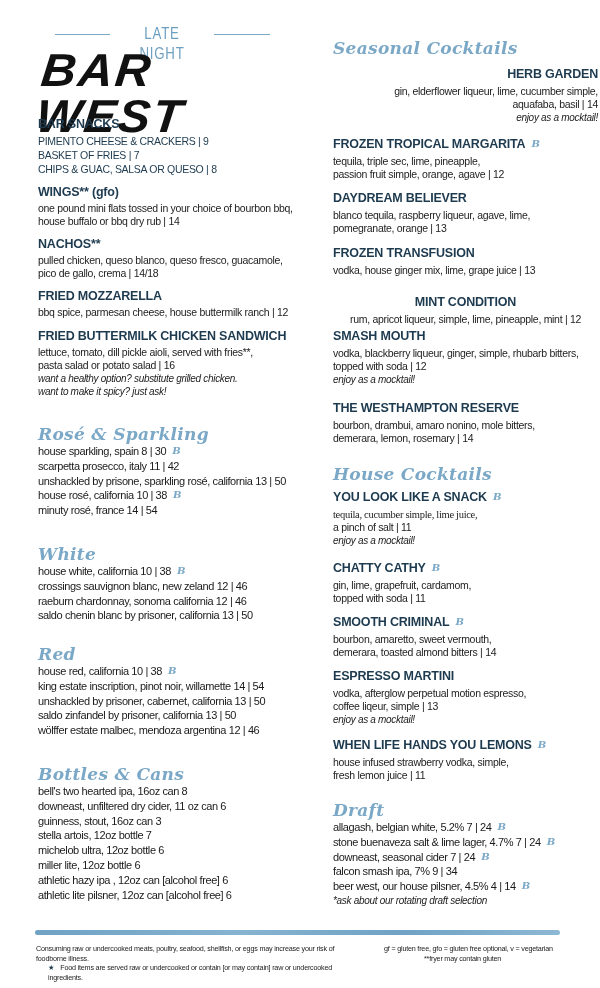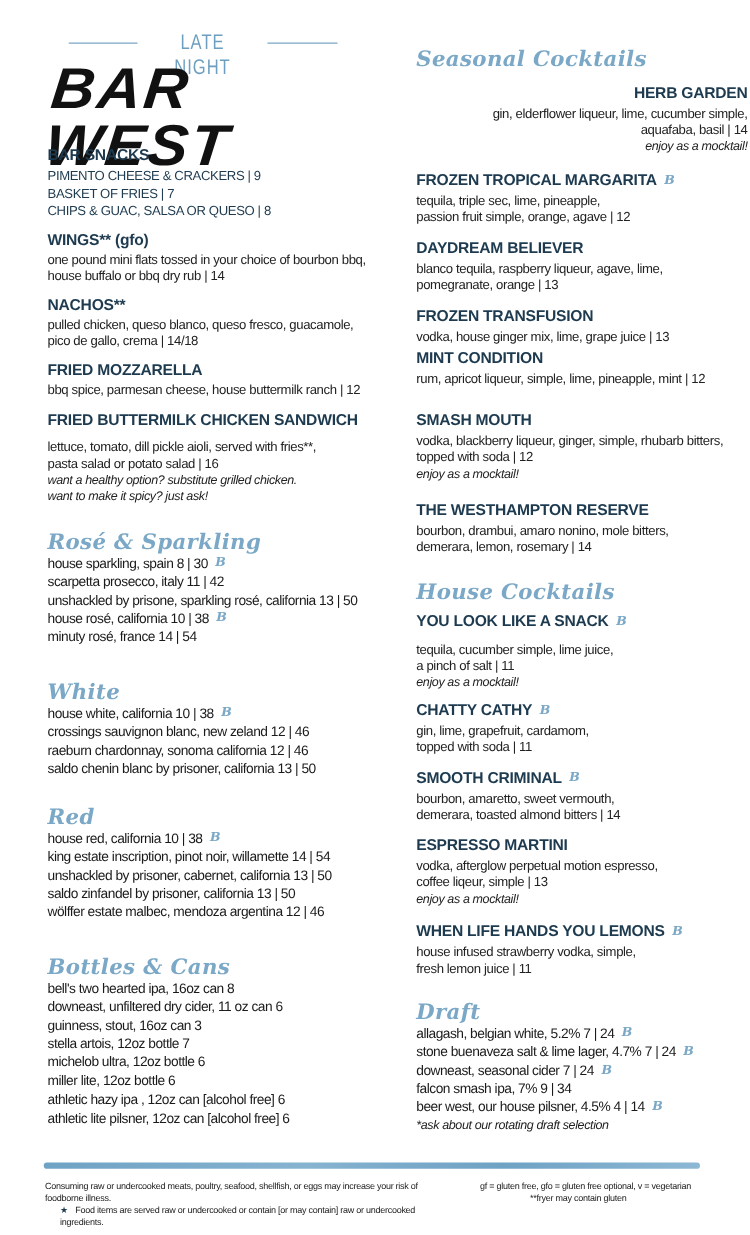--- a/index.html
+++ b/index.html
@@ -85,21 +85,21 @@
     <div class="item-desc">pico de gallo, crema | 14/18</div>
   </div>
 
   <div class="block" style="top:172px;">
     <div class="item-name">FRIED MOZZARELLA</div>
     <div class="item-desc" style="margin-top:2px;">bbq spice, parmesan cheese, house buttermilk ranch | 12</div>
   </div>
 
   <div class="block" style="top:212px;">
     <div class="item-name">FRIED BUTTERMILK CHICKEN SANDWICH</div>
-    <div class="item-desc" style="margin-top:8px;">lettuce, tomato, dill pickle aioli, served with fries**,</div>
+    <div class="item-desc" style="margin-top:2px;">lettuce, tomato, dill pickle aioli, served with fries**,</div>
     <div class="item-desc">pasta salad or potato salad | 16</div>
     <div class="item-note">want a healthy option? substitute grilled chicken.</div>
     <div class="item-note">want to make it spicy? just ask!</div>
   </div>
 
   <div class="block" style="top:308px;">
     <div class="section-title">Rosé &amp; Sparkling</div>
     <div class="wine-line"><span>house sparkling, spain   8 | 30</span><span class="b-icon">B</span></div>
     <div class="wine-line">scarpetta prosecco, italy   11 | 42</div>
     <div class="wine-line">unshackled by prisone, sparkling rosé, california   13 | 50</div>
@@ -160,21 +160,21 @@
     <div class="item-name">DAYDREAM BELIEVER</div>
     <div class="item-desc" style="margin-top:3px;">blanco tequila, raspberry liqueur, agave, lime,</div>
     <div class="item-desc">pomegranate, orange | 13</div>
   </div>
 
   <div class="block" style="top:207px;">
     <div class="item-name">FROZEN TRANSFUSION</div>
     <div class="item-desc" style="margin-top:3px;">vodka, house ginger mix, lime, grape juice | 13</div>
   </div>
 
-  <div class="block" style="top:240px;">
+  <div class="block" style="top:256px;text-align:center;">
     <div class="item-name">MINT CONDITION</div>
     <div class="item-desc" style="margin-top:3px;">rum, apricot liqueur, simple, lime, pineapple, mint | 12</div>
   </div>
 
   <div class="block" style="top:290px;">
     <div class="item-name">SMASH MOUTH</div>
     <div class="item-desc" style="margin-top:3px;">vodka, blackberry liqueur, ginger, simple, rhubarb bitters,</div>
     <div class="item-desc">topped with soda | 12</div>
     <div class="item-note">enjoy as a mocktail!</div>
   </div>
@@ -184,21 +184,21 @@
     <div class="item-desc" style="margin-top:3px;">bourbon, drambui, amaro nonino, mole bitters,</div>
     <div class="item-desc">demerara, lemon, rosemary | 14</div>
   </div>
 
   <div class="block" style="top:426px;">
     <div class="section-title">House Cocktails</div>
   </div>
 
   <div class="block" style="top:451px;">
     <div class="item-name"><span>YOU LOOK LIKE A SNACK</span><span class="b-icon">B</span></div>
-    <div class="item-desc" style="margin-top:9px;">tequila, cucumber simple, lime juice,</div>
+    <div class="item-desc" style="margin-top:3px;font-family:Liberation Serif, serif;">tequila, cucumber simple, lime juice,</div>
     <div class="item-desc">a pinch of salt | 11</div>
     <div class="item-note">enjoy as a mocktail!</div>
   </div>
 
   <div class="block" style="top:522px;">
     <div class="item-name"><span>CHATTY CATHY</span><span class="b-icon">B</span></div>
     <div class="item-desc" style="margin-top:3px;">gin, lime, grapefruit, cardamom,</div>
     <div class="item-desc">topped with soda | 11</div>
   </div>
 

